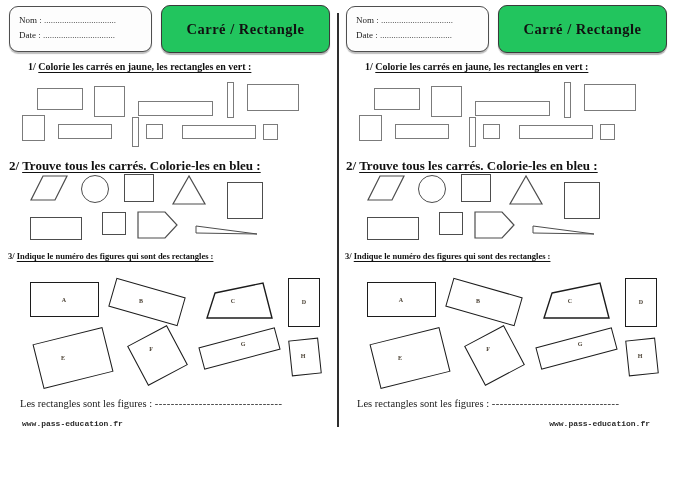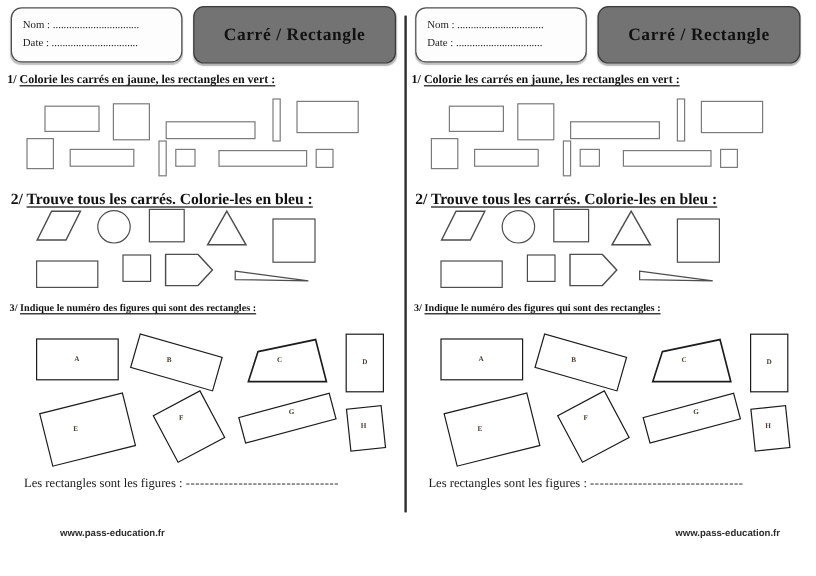--- a/index.html
+++ b/index.html
@@ -8,48 +8,48 @@
   .sheet{position:absolute;inset:0;background:#fff;}
   .panel{position:absolute;top:0;left:0;width:339px;height:480px;}
   .panel-right{left:337px;}
   .abs{position:absolute;box-sizing:border-box;}
 
   
   .nom-box{left:9px;top:6px;width:143px;height:46px;background:#fdfdfd;
            border:1.5px solid #4f4f4f;border-radius:9px;
            box-shadow:0 1.5px 1px rgba(0,0,0,.25);padding:6px 0 0 9px;}
   .nom-line{font-size:9px;line-height:15px;color:#222;white-space:nowrap;}
-  .title-box{left:161px;top:5px;width:169px;height:48px;background:#737373;
+  .title-box{left:161px;top:5px;width:169px;height:48px;background:#22c55e;
              border:1.5px solid #3a3a3a;border-radius:9px;
              box-shadow:0 1.5px 1px rgba(0,0,0,.3);
              display:flex;align-items:center;justify-content:center;}
   .title-text{font-size:14.5px;font-weight:bold;letter-spacing:.5px;color:#111;}
 
   
   .ex-head{white-space:nowrap;font-weight:bold;color:#111;}
-  .ex1{left:6px;top:61px;font-size:10px;}
+  .ex1{left:28px;top:61px;font-size:10px;}
   .ex2{left:9px;top:158px;font-size:13px;}
   .ex3{left:8px;top:251px;font-size:8.5px;}
   .ex-text{text-decoration:underline;text-decoration-thickness:1.2px;text-underline-offset:2px;}
 
   
   .sh1{border:1px solid #7b7b7b;background:#fff;}
   .sh2{border:1px solid #4d4d4d;background:#fff;}
   .sh3{border:1.5px solid #1c1c1c;background:#fff;}
   .circle{border-radius:50%;}
   svg.poly{display:block;overflow:visible;}
 
   .fig-label{font-size:6px;font-weight:bold;color:#4a4033;
              transform:translate(-50%,-50%);line-height:6px;}
 
   .answer{left:20px;top:398px;font-size:10.5px;color:#1a1a1a;white-space:nowrap;}
   .answer .dashes{letter-spacing:.5px;}
 
-  .site{left:22px;top:440px;font-size:8px;font-weight:bold;
-        font-family:Liberation Sans, sans-serif;color:#2b2b2b;margin-left:28px;}
+  .site{left:22px;top:419px;font-size:8px;font-weight:bold;
+        font-family:Liberation Mono, monospace;color:#2b2b2b;}
   .panel-right .site{left:auto;right:26px;}
 
   .divider{position:absolute;left:337px;top:13px;width:1.5px;height:414px;background:#2e2e2e;}
 </style>
 </head>
 <body>
 
 <div class="sheet">
 
   <div class="panel" id="panel-template">

